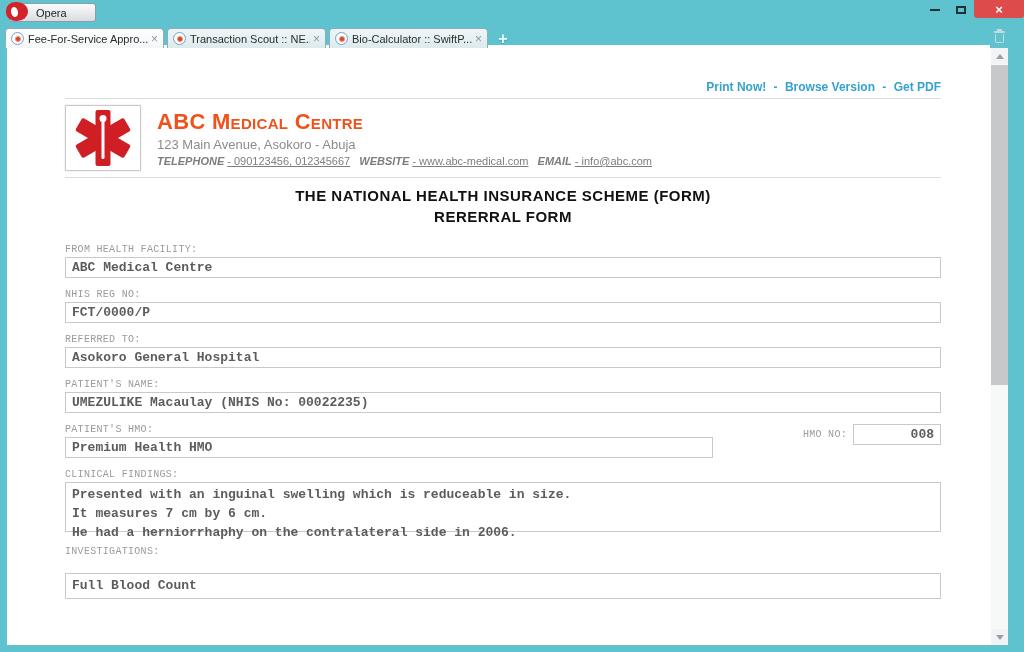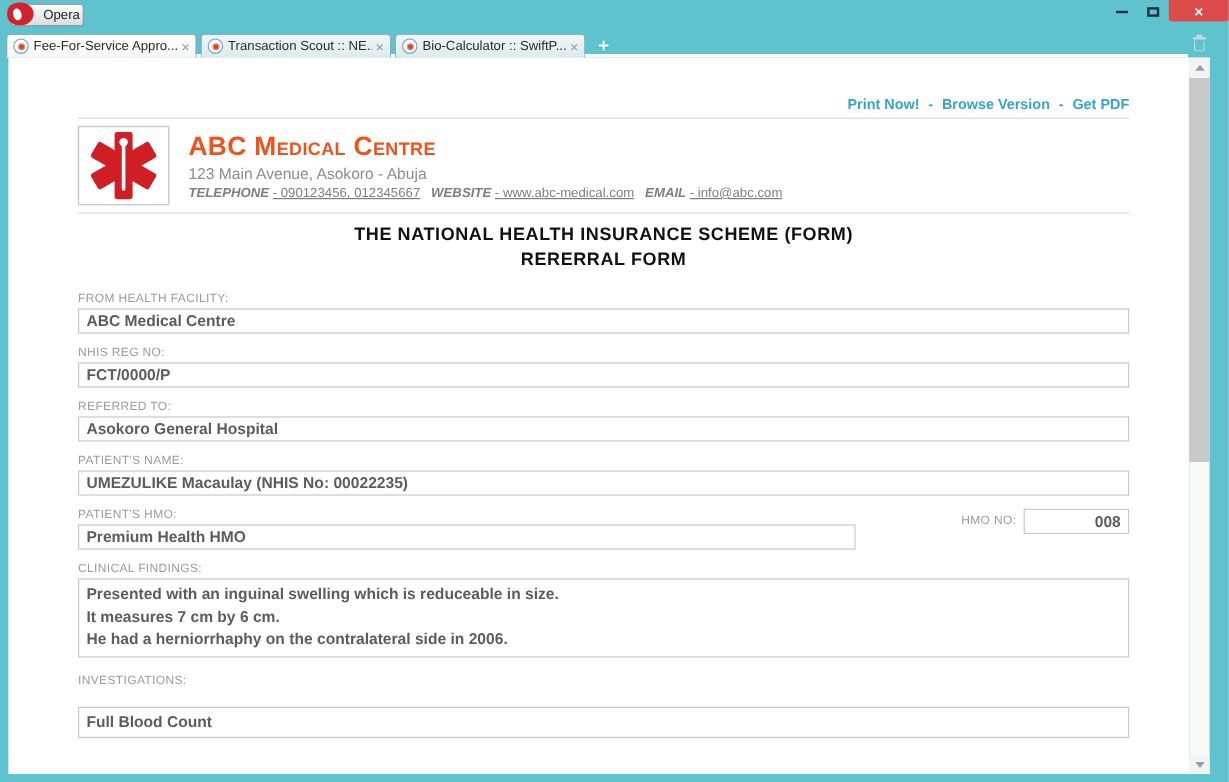--- a/index.html
+++ b/index.html
@@ -1,21 +1,21 @@
 <!DOCTYPE html>
 <html><head>
 <meta charset="utf-8">
 <style>
   * { margin:0; padding:0; box-sizing:border-box; }
   html,body { width:1024px; height:652px; overflow:hidden; font-family:"Liberation Sans", sans-serif; }
   body { background:#5EC3CE; position:relative; }
 
   
   .titlebar { position:absolute; left:0; top:0; width:1024px; height:27px; }
-  .opera-btn { position:absolute; left:9px; top:3px; height:19px; padding:0 2px 0 26px;
+  .opera-btn { position:absolute; left:9px; top:3px; height:19px; padding:0 28px 0 26px;
     background:linear-gradient(#fbfbfb,#d9dde0); border:1px solid #8d9ca6; border-radius:3px;
     display:flex; align-items:center; font-size:11px; color:#222; cursor:default; }
   .opera-logo { position:absolute; left:-4px; top:-2px; width:22px; height:19px;
     background:#d2232a; border-radius:46% 54% 52% 48%; }
   .opera-logo .hole { position:absolute; left:5px; top:5px; width:7px; height:10px;
     background:#fff; border-radius:50%; transform:rotate(-12deg); }
   .winctrl { position:absolute; right:0; top:0; display:flex; align-items:flex-start; }
   .btn-min,.btn-max { width:26px; height:16px; display:flex; align-items:center; justify-content:center; margin-top:2px; }
   .btn-min .bar { width:10px; height:2px; background:#22303c; }
   .btn-max .box { width:10px; height:8px; border:2px solid #22303c; background:transparent; }
@@ -67,28 +67,28 @@
   .clinic-name { font-size:22px; font-weight:bold; color:#F0521D; font-variant:small-caps; letter-spacing:.3px; }
   .clinic-address { font-size:13px; color:#8c8c8c; margin-top:2px; }
   .clinic-contact { font-size:11px; color:#7e7e7e; margin-top:3px; }
   .clinic-contact b { font-style:italic; margin-right:3px; }
   .clinic-contact span { margin-right:6px;text-decoration:underline; }
 
   .form-title { margin-top:9px; text-align:center; font-weight:bold; font-size:15px; color:#111;
     letter-spacing:.5px; line-height:17px; }
   .form-title .t2 { margin-top:4px; }
 
-  .field { margin-top:11px; }
+  .field { margin-top:11px;font-family:Liberation Mono, monospace; }
   .field.first { margin-top:19px; }
   .field.f7 { margin-top:14px; }
   .field.f8 { margin-top:22px; }
   .flabel { font-size:10px; line-height:11px; color:#9b9b9b; letter-spacing:.3px; margin-bottom:2px; }
   .finput { height:21px; line-height:19px; border:1px solid #c9c9c9; background:#fff;
     padding:0 6px; font-size:13px; font-weight:bold; color:#5c5c5c; }
-  .finput.area { height:66px; line-height:19px; padding:2px 6px; white-space:pre-line; }
+  .finput.area { height:50px; line-height:19px; padding:2px 6px; white-space:pre-line; }
   .finput.tall { height:26px; line-height:24px;margin-top:16px; }
   .hmo-row { display:flex; justify-content:space-between; }
   .hmo-left { width:648px; }
   .hmo-right { display:flex; align-items:center; height:21px; }
   .hmo-right .flabel { margin:0 6px 0 0; }
   .hmo-no-input { width:88px; text-align:right; }
 
   
   .scrollbar { position:absolute; left:991px; top:48px; width:17px; height:597px; background:#f7f8f8; }
   .scroll-btn { position:absolute; left:0; width:17px; height:16px; background:#f2f3f4;

